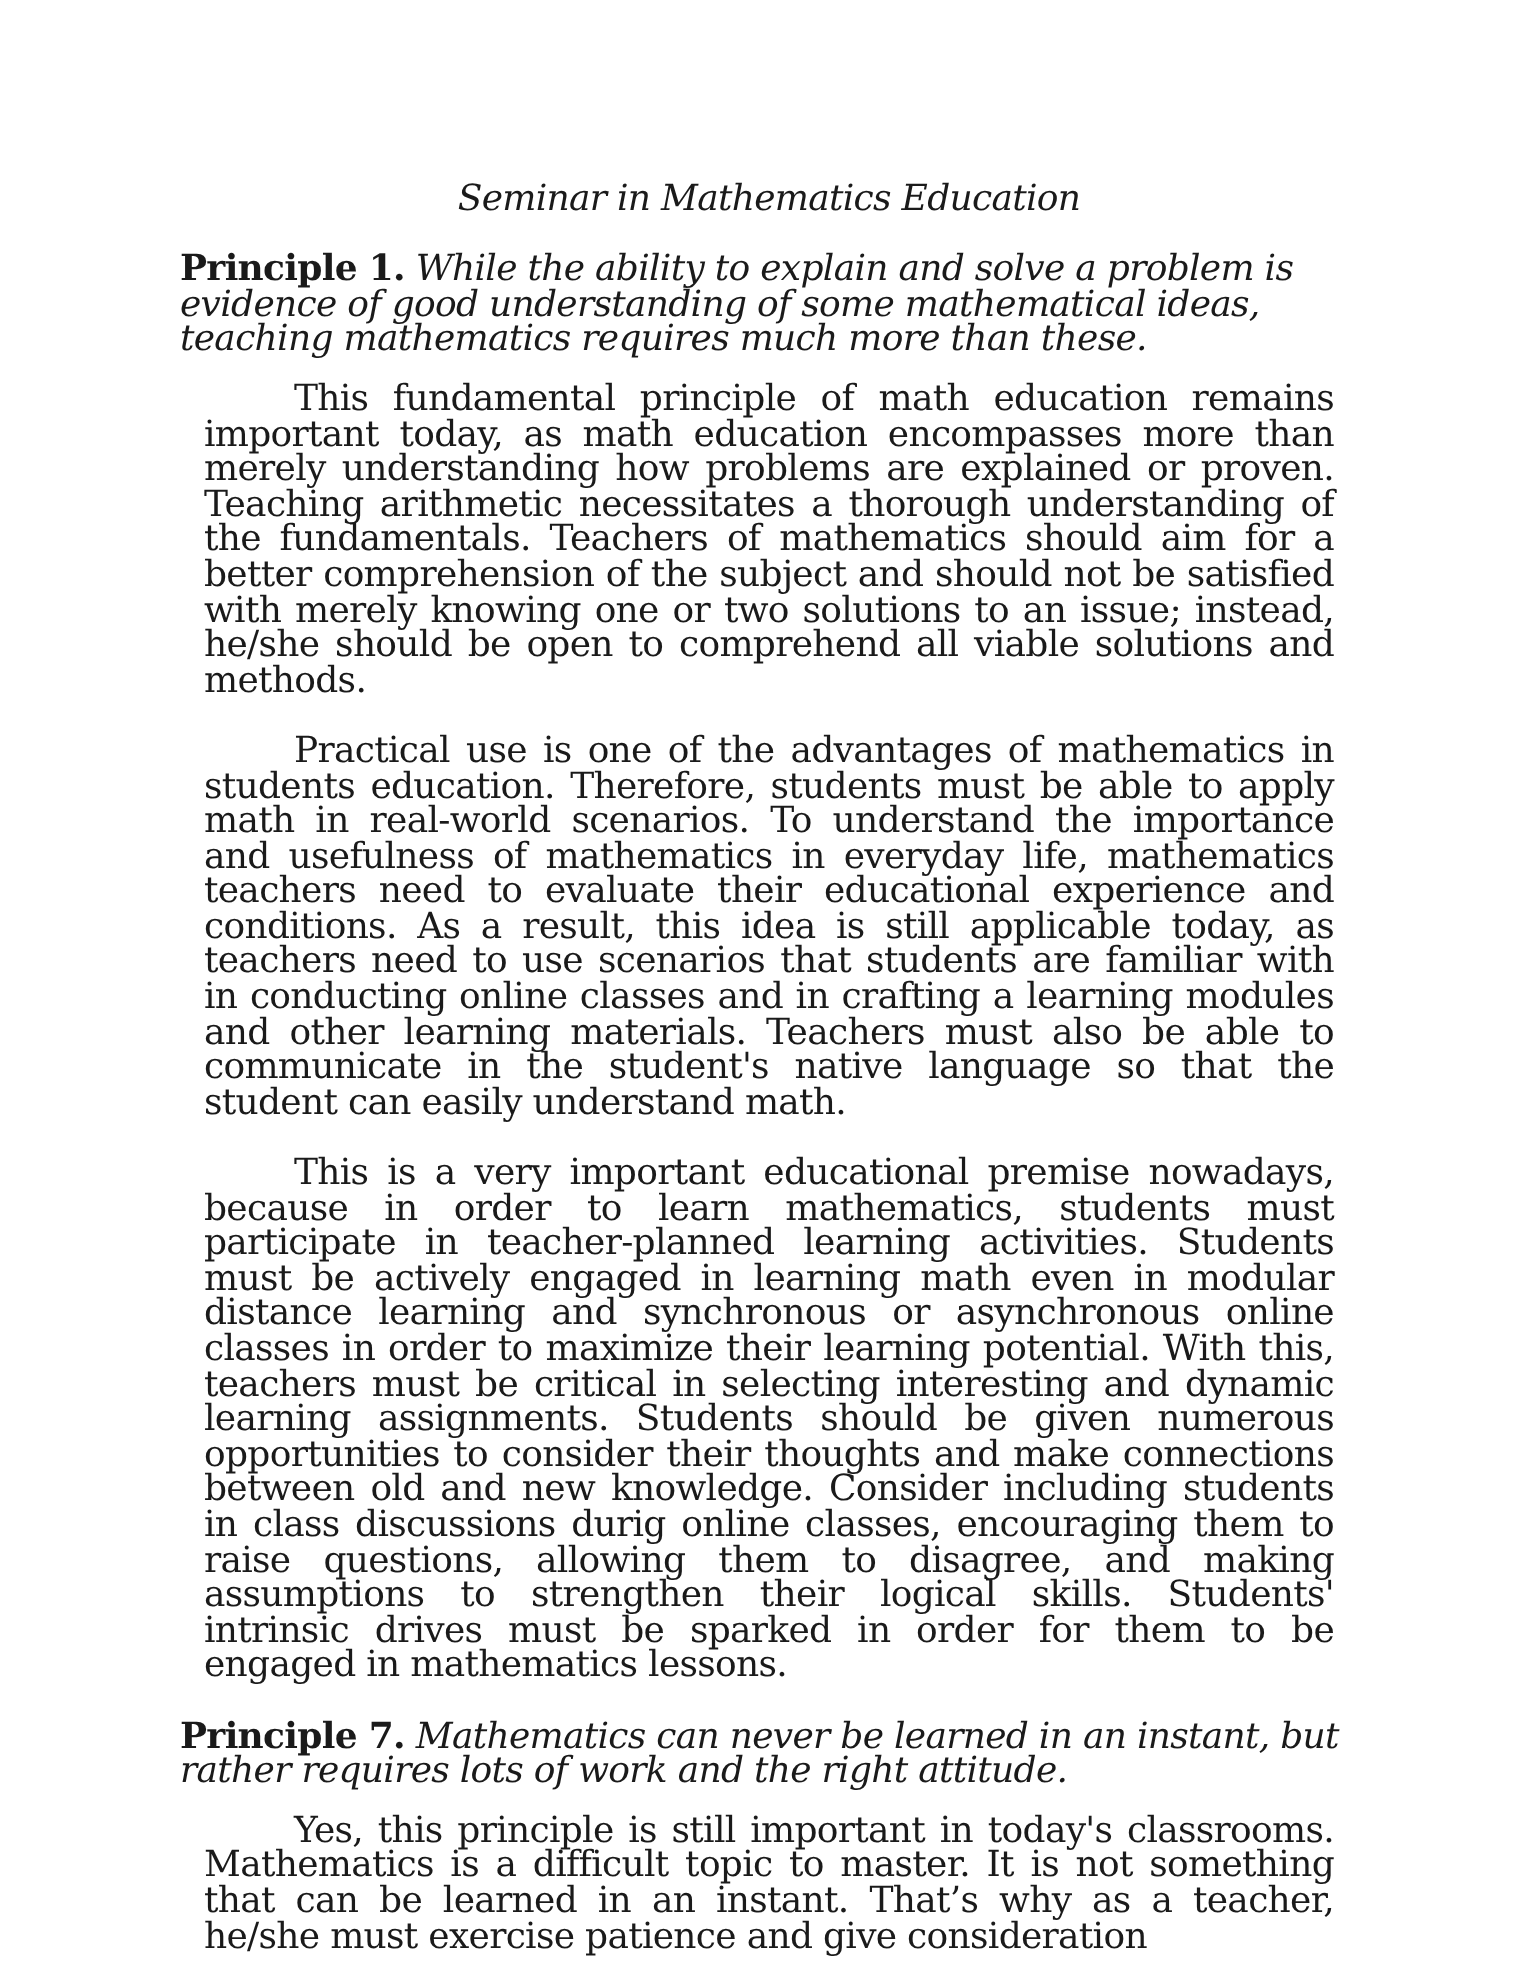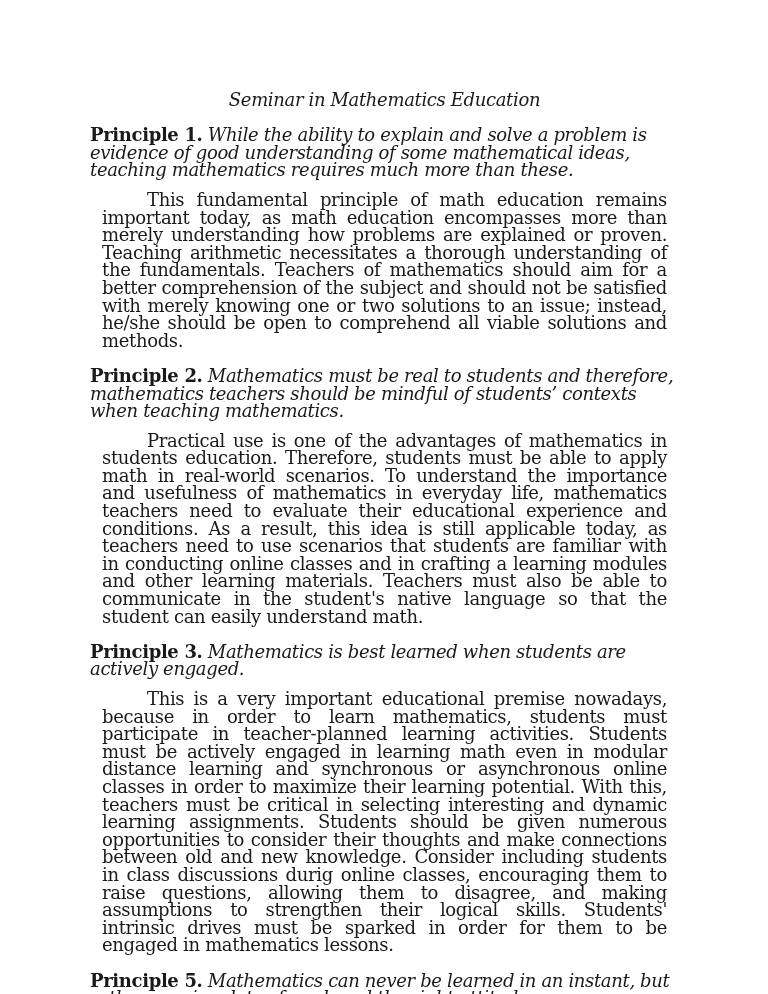--- a/index.html
+++ b/index.html
@@ -65,34 +65,27 @@
 
   <div class="principle">
     <p class="principle-statement">
       <span class="principle-label">Principle 1.</span>
       <span class="principle-text">While the ability to explain and solve a problem is evidence of good understanding of some mathematical ideas, teaching mathematics requires much more than these.</span>
     </p>
     <p class="principle-body">This fundamental principle of math education remains important today, as math education encompasses more than merely understanding how problems are explained or proven. Teaching arithmetic necessitates a thorough understanding of the fundamentals. Teachers of mathematics should aim for a better comprehension of the subject and should not be satisfied with merely knowing one or two solutions to an issue; instead, he/she should be open to comprehend all viable solutions and methods.</p>
   </div>
 
   <div class="principle">
-    <p class="principle-statement">
-      <span class="principle-label">Principle 2.</span>
-      <span class="principle-text">Mathematics must be real to students and therefore, mathematics teachers should be mindful of students’ contexts when teaching mathematics.</span>
-    </p>
     <p class="principle-body">Practical use is one of the advantages of mathematics in students education. Therefore, students must be able to apply math in real-world scenarios. To understand the importance and usefulness of mathematics in everyday life, mathematics teachers need to evaluate their educational experience and conditions. As a result, this idea is still applicable today, as teachers need to use scenarios that students are familiar with in conducting online classes and in crafting a learning modules and other learning materials. Teachers must also be able to communicate in the student's native language so that the student can easily understand math.</p>
   </div>
 
   <div class="principle">
-    <p class="principle-statement">
-      <span class="principle-label">Principle 3.</span>
-      <span class="principle-text">Mathematics is best learned when students are actively engaged.</span>
-    </p>
     <p class="principle-body">This is a very important educational premise nowadays, because in order to learn mathematics, students must participate in teacher-planned learning activities. Students must be actively engaged in learning math even in modular distance learning and synchronous or asynchronous online classes in order to maximize their learning potential. With this, teachers must be critical in selecting interesting and dynamic learning assignments. Students should be given numerous opportunities to consider their thoughts and make connections between old and new knowledge. Consider including students in class discussions durig online classes, encouraging them to raise questions, allowing them to disagree, and making assumptions to strengthen their logical skills. Students' intrinsic drives must be sparked in order for them to be engaged in mathematics lessons.</p>
   </div>
 
   <div class="principle">
     <p class="principle-statement">
-      <span class="principle-label">Principle 5.</span>
+      <span class="principle-label">Principle 7.</span>
       <span class="principle-text">Mathematics can never be learned in an instant, but rather requires lots of work and the right attitude.</span>
     </p>
+    <p class="principle-body">Yes, this principle is still important in today's classrooms. Mathematics is a difficult topic to master. It is not something that can be learned in an instant. That’s why as a teacher, he/she must exercise patience and give consideration</p>
   </div>
 </div>
 
 </body></html>

